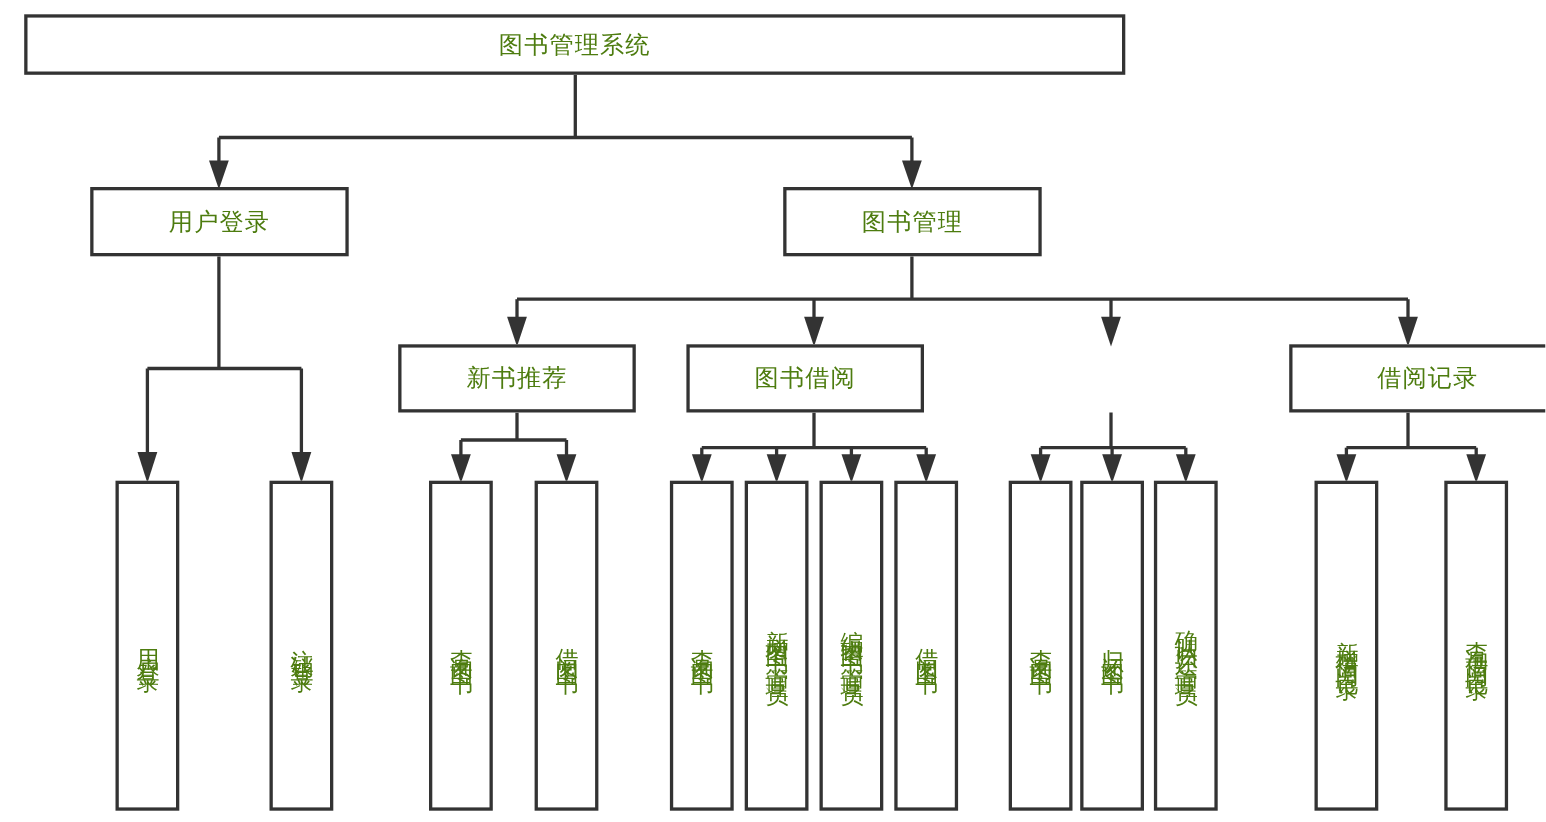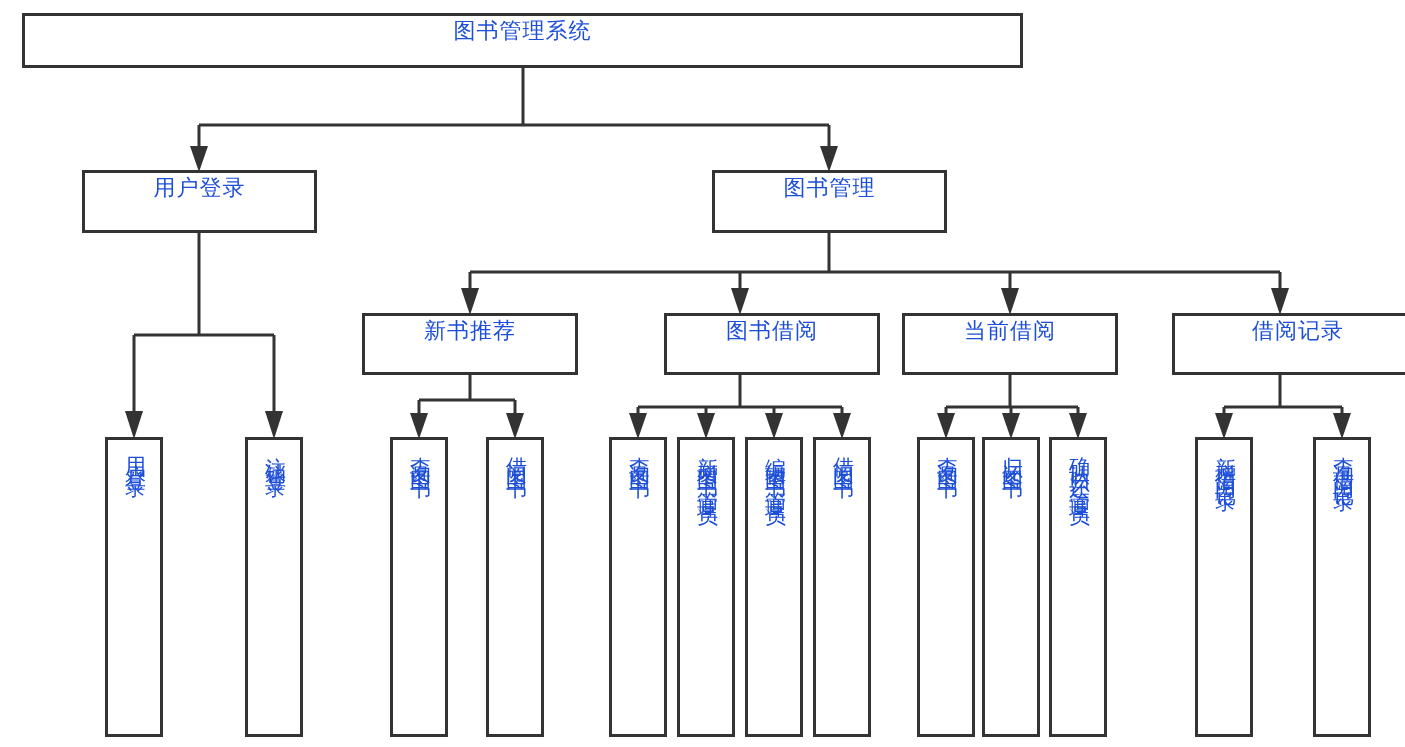--- a/index.html
+++ b/index.html
@@ -19,25 +19,25 @@
     position: absolute;
     left: 0;
     top: 0;
     z-index: 0;
   }
   .node {
     position: absolute;
     box-sizing: border-box;
     border: 3px solid #333333;
     background: #ffffff;
-    color: #1d4ed8;
+    color: #4d7c0f;
     display: flex;
+    align-items: center;
     justify-content: center;
     z-index: 1;
-    font-family: Liberation Mono, monospace;
   }
   .hbox {
     font-size: 22px;
     letter-spacing: 1px;
   }
   .vbox {
     font-size: 21px;
   }
   .vbox .vtext {
     writing-mode: vertical-rl;
@@ -142,25 +142,22 @@
   <div class="node hbox" style="left:82px; top:170px; width:235px; height:63px;">
     <span>用户登录</span>
   </div>
   <div class="node hbox" style="left:712px; top:170px; width:235px; height:63px;">
     <span>图书管理</span>
   </div>
 
   <div class="node hbox" style="left:362px; top:313px; width:216px; height:62px;">
     <span>新书推荐</span>
   </div>
-  <div class="node hbox" style="left:664px; top:313px; width:216px; height:62px;">
+  <div class="node hbox" style="left:624px; top:313px; width:216px; height:62px;">
     <span>图书借阅</span>
-  </div>
-  <div class="node hbox" style="left:902px; top:313px; width:216px; height:62px;">
-    <span>当前借阅</span>
   </div>
   <div class="node hbox" style="left:1172px; top:313px; width:252px; height:62px;">
     <span>借阅记录</span>
   </div>
 
   <div class="node vbox" style="left:105px; top:437px; width:58px; height:300px;">
     <span class="vtext">用户登录</span>
   </div>
   <div class="node vbox" style="left:245px; top:437px; width:58px; height:300px;">
     <span class="vtext">注销登录</span>

